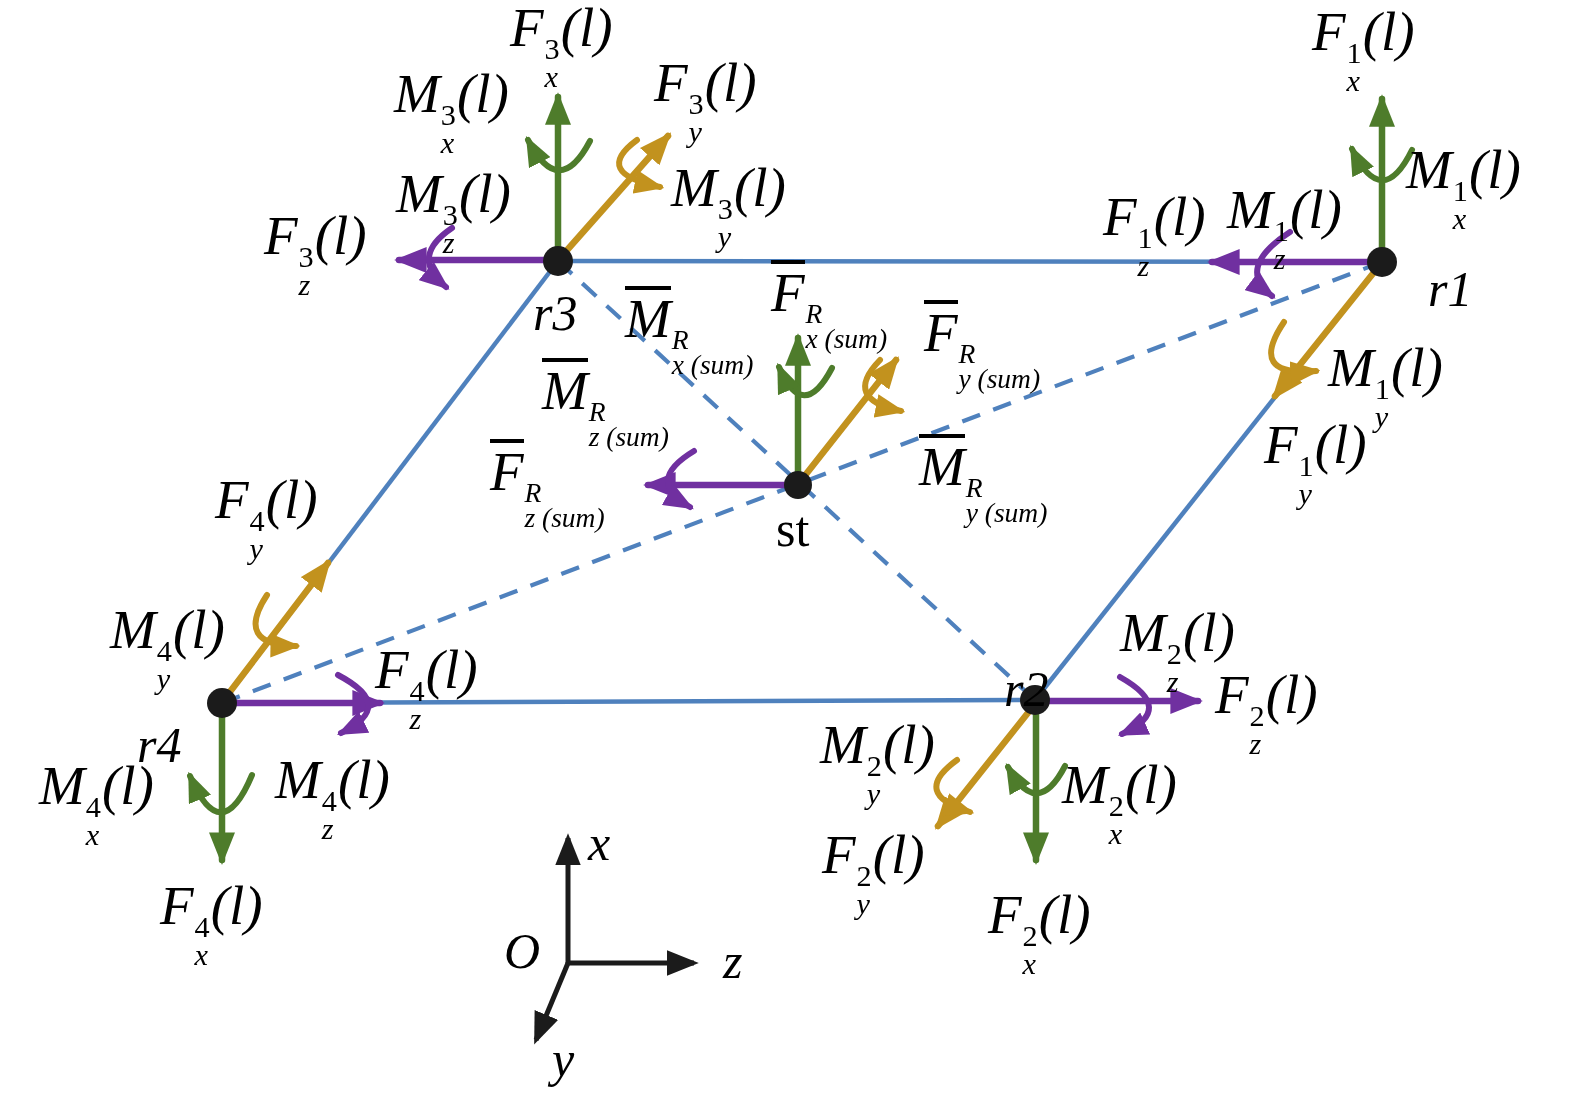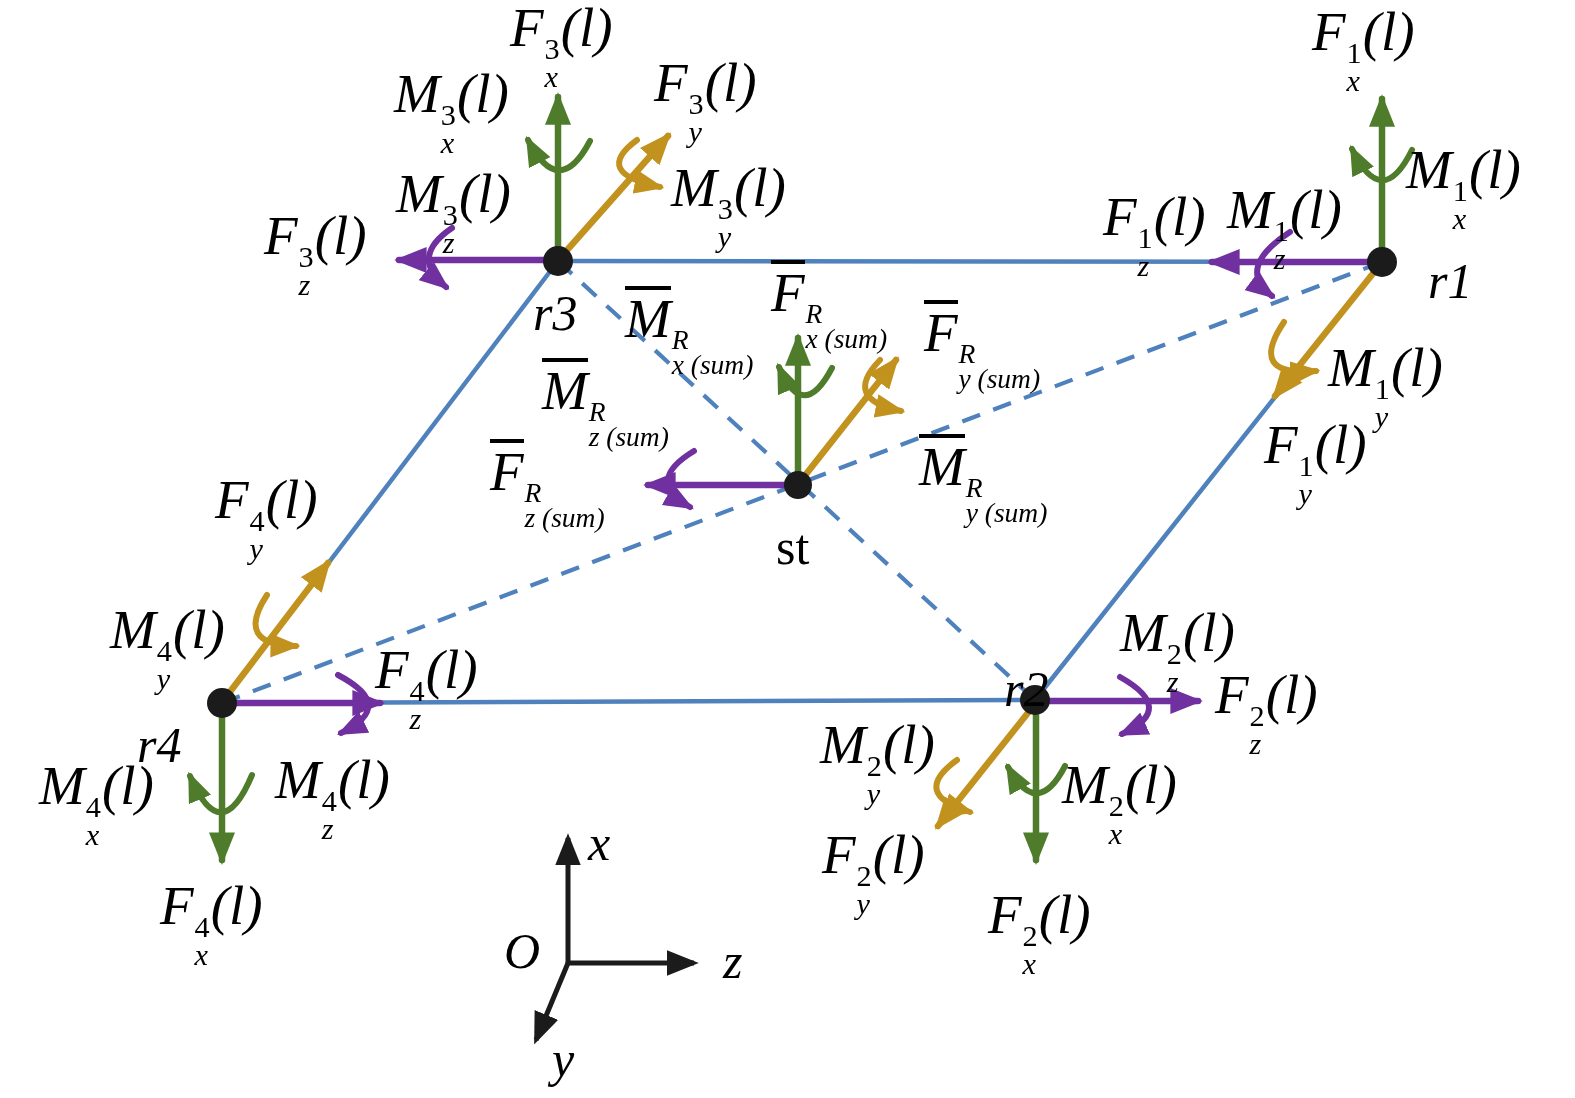--- a/index.html
+++ b/index.html
@@ -22,21 +22,21 @@
   .m{display:inline-block;}
   .ovl{border-top:0.075em solid #000;padding-top:0.02em;}
   .sc{display:inline-flex;flex-direction:column;align-items:flex-start;
       font-size:0.55em;line-height:0.92;vertical-align:-0.42em;margin-left:0.03em;}
   .sp{font-style:normal;}
   .sb{font-style:italic;}
   .sum .sc{font-size:0.5em;}
   .sum .sp{font-style:italic;}
   .t{display:inline-block;margin-left:0.02em;}
   .nd{font-size:50px;text-align:right;}
-  .up{font-style:normal;margin-top:18px;}
+  .up{font-style:normal;}
   .ax{font-size:50px;}
 </style>
 </head>
 <body>
 
 <div id="figure">
 
   <svg id="geom" width="1575" height="1098" viewBox="0 0 1575 1098">
     <defs>
       <marker id="ahG" viewBox="0 0 10 8" refX="8.5" refY="4" markerWidth="5" markerHeight="4" orient="auto" markerUnits="strokeWidth">
@@ -147,21 +147,21 @@
         <span class="sb">x</span>
       </span><span class="t">(l)</span></div>
   <div class="lb" style="left:1103px;top:189px"><span class="m">F</span><span class="sc">
         <span class="sp">1</span>
         <span class="sb">z</span>
       </span><span class="t">(l)</span></div>
   <div class="lb" style="left:1227px;top:182px"><span class="m">M</span><span class="sc">
         <span class="sp">1</span>
         <span class="sb">z</span>
       </span><span class="t">(l)</span></div>
-  <div class="lb nd" style="left:1428px;top:256px"><span>r1</span></div>
+  <div class="lb nd" style="left:1428px;top:264px"><span>r1</span></div>
   <div class="lb" style="left:1328px;top:340px"><span class="m">M</span><span class="sc">
         <span class="sp">1</span>
         <span class="sb">y</span>
       </span><span class="t">(l)</span></div>
   <div class="lb" style="left:1264px;top:417px"><span class="m">F</span><span class="sc">
         <span class="sp">1</span>
         <span class="sb">y</span>
       </span><span class="t">(l)</span></div>
 
   <div class="lb sum" style="left:625px;top:286px"><span class="m ovl">M</span><span class="sc">

